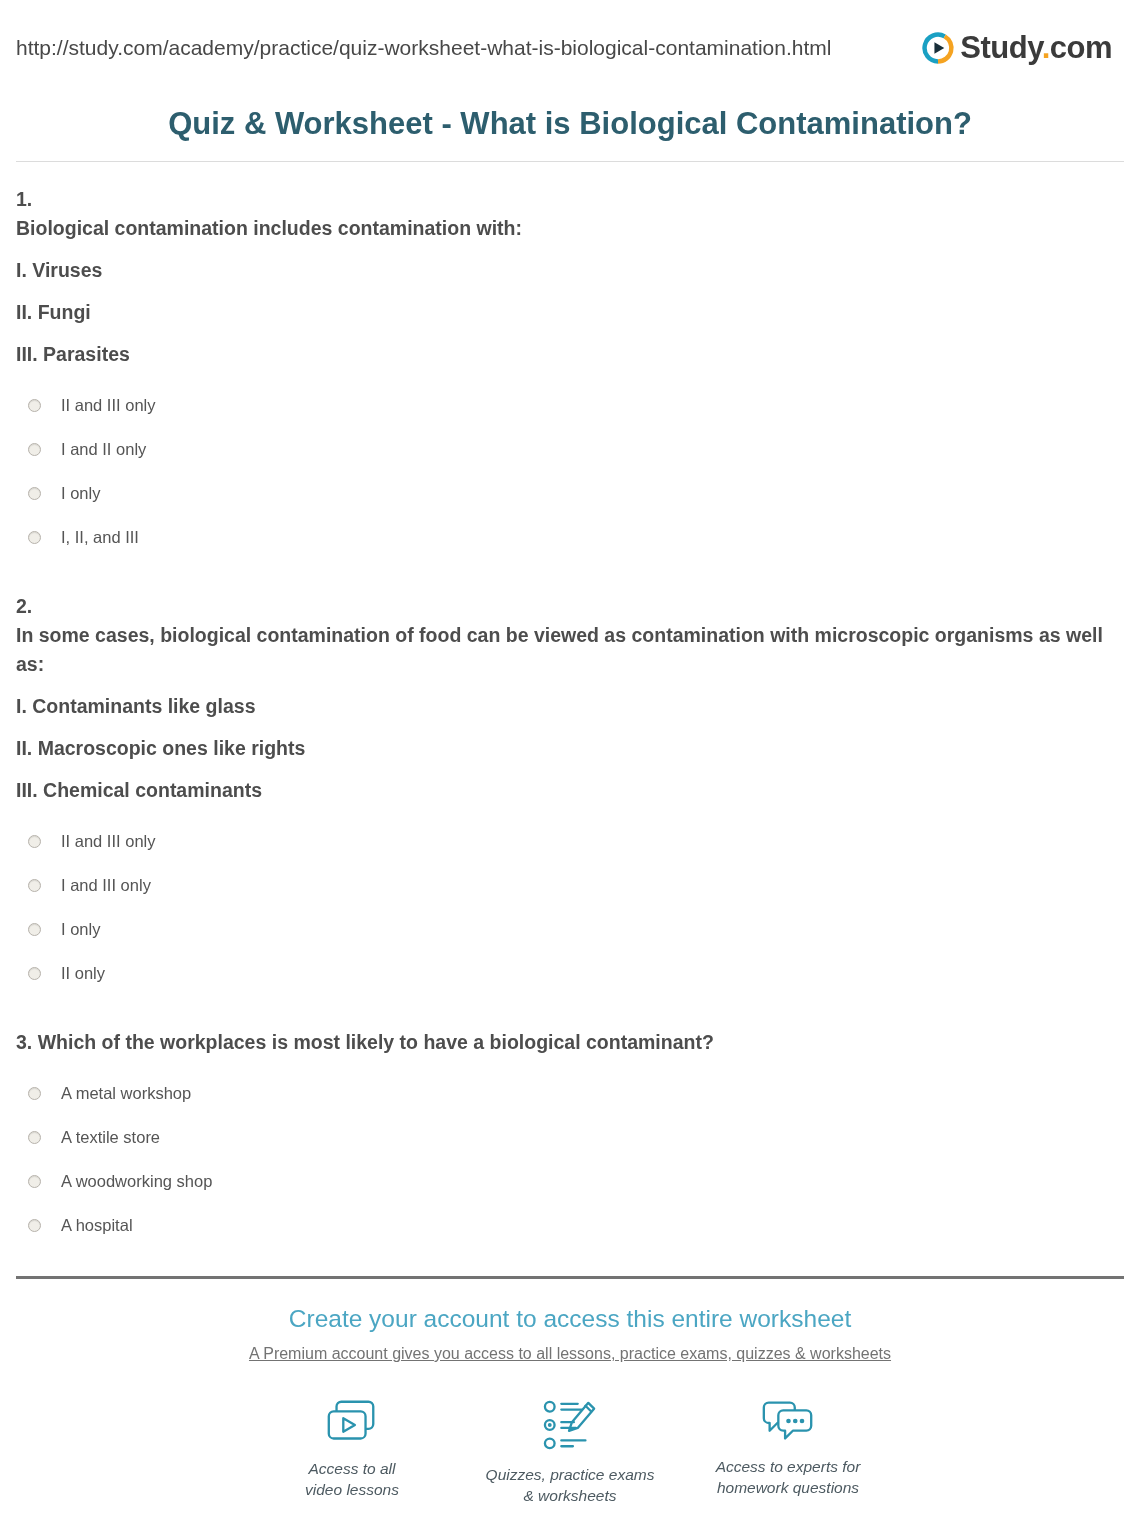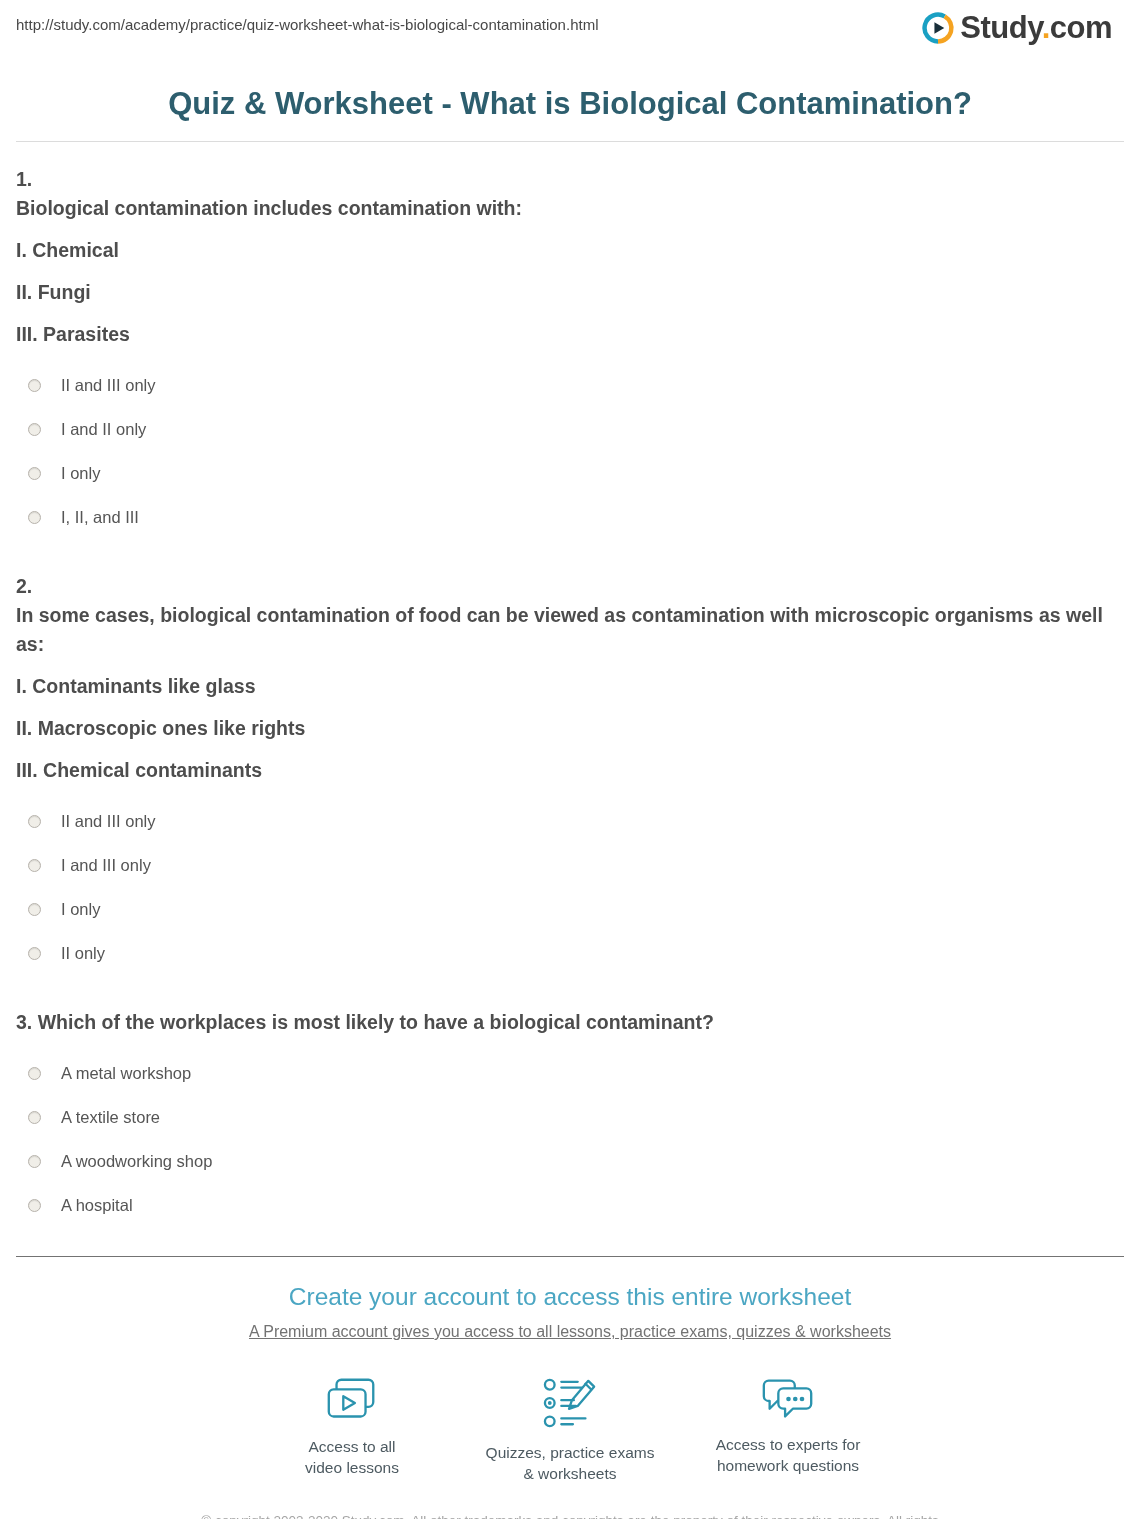--- a/index.html
+++ b/index.html
@@ -7,21 +7,21 @@
   body {
     width: 1140px;
     min-height: 1519px;
     font-family: "Liberation Sans", sans-serif;
     color: #4a4a4a;
   }
   .page { padding: 14px 16px 0 16px; position: relative; }
 
   
   .site-header { position: relative; height: 40px; }
-  .url-text { font-size: 15px; color: #484848; padding-top: 2px; }
+  .url-text { font-size: 21px; color: #484848; padding-top: 2px; margin-top: 20px; }
   .logo { position: absolute; right: 12px; top: -4px; display: flex; align-items: center; cursor: pointer; }
   .logo svg { display: block; margin-right: 5px; }
   .logo-word { font-size: 31px; font-weight: bold; color: #3b3b3b; letter-spacing: -0.5px; }
   .logo-word .dot { color: #f5a321; }
 
   
   h1.page-title {
     margin: 30px 0 0 0;
     font-size: 31px;
     line-height: 40px;
@@ -60,28 +60,28 @@
     background: #f0eee8;
     box-shadow: inset 0 1px 1px rgba(0,0,0,0.10);
     margin-right: 20px;
     flex: none;
   }
   .option-label { font-size: 16.5px; color: #555555; line-height: 17px; }
 
   
   .cta {
     margin-top: 42px;
-    border-top: 1px solid #737373;
+    border-top: 3px solid #737373;
     padding-top: 25px;
     text-align: center;
   }
   .cta-heading { margin: 0; font-size: 24.5px; font-weight: 400; color: #4ba6c3; line-height: 30px; }
   .cta-subheading { margin: 9px 0 0 0; font-size: 16px; color: #737373; line-height: 22px; text-decoration: underline; }
   .features { display: flex; justify-content: center; margin-top: 34px; }
-  .feature { width: 218px; text-align: center; }
+  .feature { width: 218px; text-align: center; font-style: italic; }
   .feature svg { display: block; margin: 0 auto 11px auto; }
   .feature-caption { font-size: 15.5px; color: #4d5a61; line-height: 21px; }
 
   
   .footer {
     margin: 26px auto 0 auto;
     max-width: 745px;
     text-align: center;
     font-size: 13.5px;
     color: #a5a5a5;
@@ -107,21 +107,21 @@
     </div>
   </header>
 
   <h1 class="page-title">Quiz &amp; Worksheet - What is Biological Contamination?</h1>
   <hr class="title-divider">
 
   <main id="questions">
       <section class="question">
         <p class="q-number">1.</p>
         <p class="q-prompt">Biological contamination includes contamination with:</p>
-        <p class="q-numeral">I. Chemical</p>
+        <p class="q-numeral">I. Viruses</p>
         <p class="q-numeral">II. Fungi</p>
         <p class="q-numeral">III. Parasites</p>
         <div class="options">
           <div class="option-row">
             <span class="radio" role="radio" aria-checked="false"></span>
             <span class="option-label">II and III only</span>
           </div>
           <div class="option-row">
             <span class="radio" role="radio" aria-checked="false"></span>
             <span class="option-label">I and II only</span>

